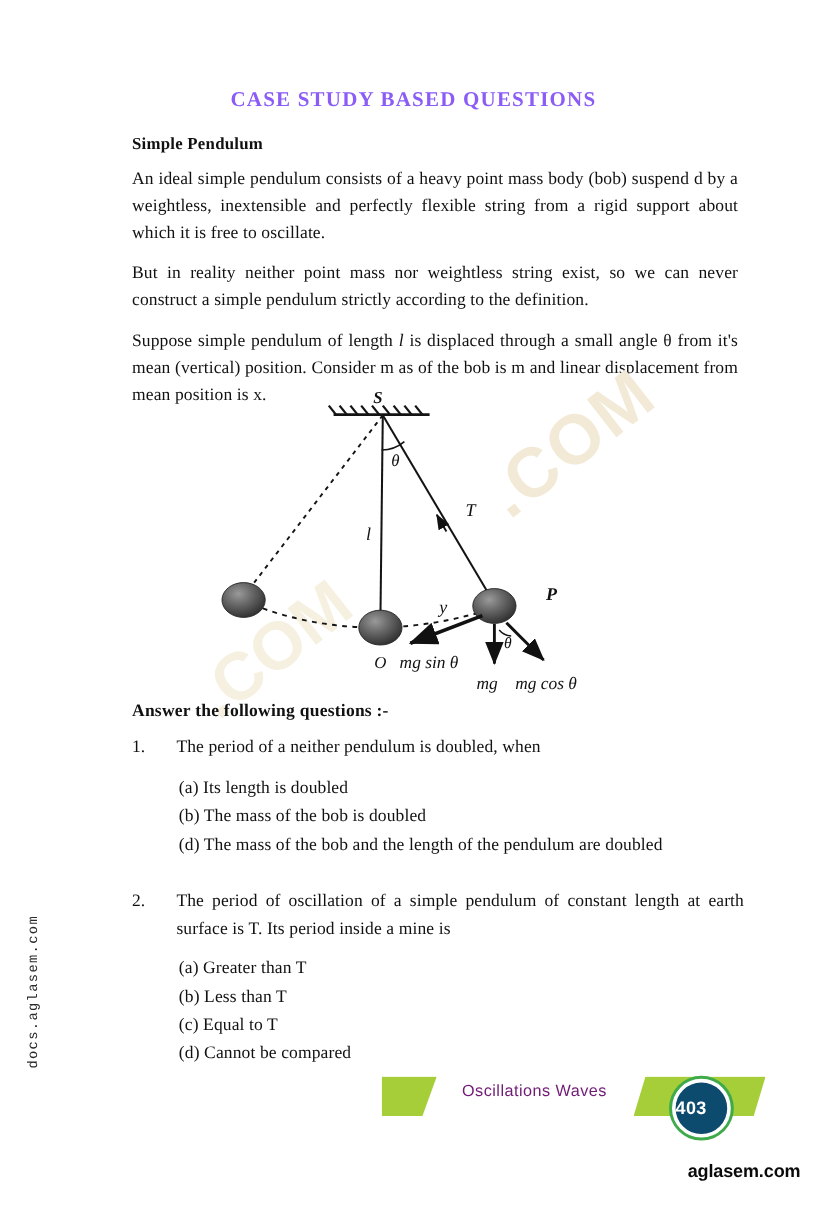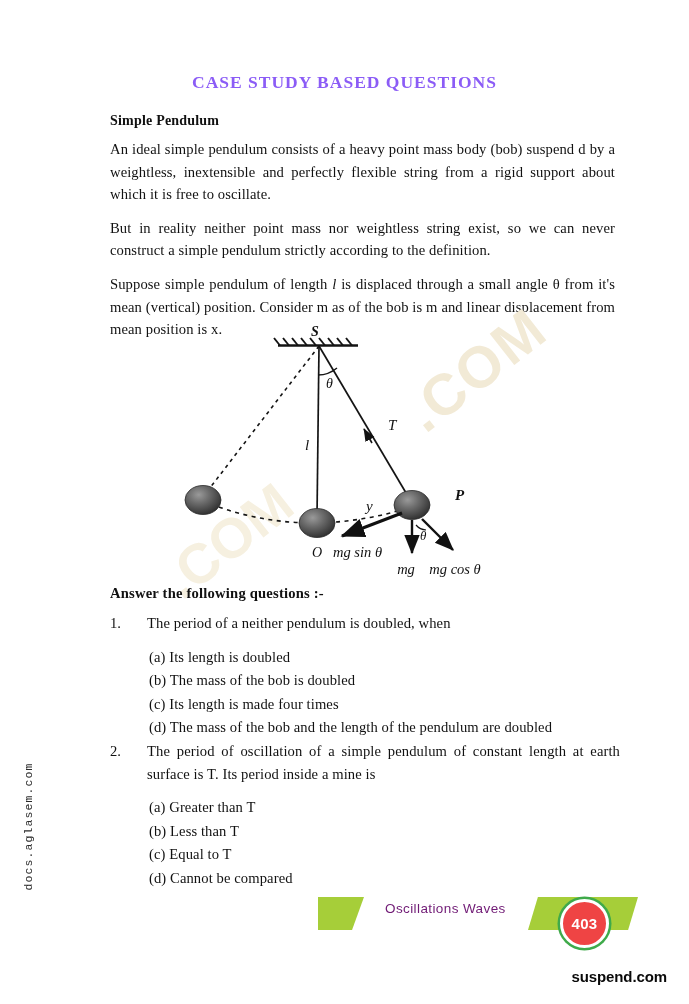--- a/index.html
+++ b/index.html
@@ -128,24 +128,24 @@
   .foot-bar {
     position:absolute; left:528px; top:12px;
     width:110px; height:33px;
     background:#a6ce39;
     clip-path:polygon(9% 0, 100% 0, 91% 100%, 0 100%);
   }
   .page-badge {
     position:absolute; left:560px; top:899px;
     width:49px; height:49px;
     border-radius:50%;
-    background:#ef4444;
+    background:#0c4a6e;
     border:3px solid #ffffff;
     box-shadow:0 0 0 2.5px #3faa4a;
-    display:flex; align-items:center; justify-content:center;
+    display:flex; align-items:center; 
   }
   .page-badge span {
     font-family:"Liberation Sans", sans-serif;
     font-size:15px; font-weight:bold;
     color:#ffffff; letter-spacing:0.3px;
   }
   .brand {
     position:absolute; right:22px; top:968px;
     font-family:"Liberation Sans", sans-serif;
     font-size:15px; font-weight:bold;
@@ -240,21 +240,20 @@
   <div class="qblock" style="top:585px;">
     <div class="ans-head">Answer the following questions :-</div>
 
     <div class="q">
       <div class="q-num">1.</div>
       <div class="q-body">
         <div class="q-stem">The period of a neither pendulum is doubled, when</div>
         <div class="opts">
           <div class="opt">(a) Its length is doubled</div>
           <div class="opt">(b) The mass of the bob is doubled</div>
-          <div class="opt">(c) Its length is made four times</div>
           <div class="opt">(d) The mass of the bob and the length of the pendulum are doubled</div>
         </div>
       </div>
     </div>
   </div>
 
   <div class="qblock" style="top:740px;">
     <div class="q">
       <div class="q-num">2.</div>
       <div class="q-body">
@@ -270,15 +269,15 @@
   </div>
 
   <div class="footer">
     <div class="foot-tab"></div>
     <div class="foot-label">Oscillations Waves</div>
     <div class="foot-bar"></div>
   </div>
   <div class="page-badge">
     <span>403</span>
   </div>
-  <div class="brand">suspend.com</div>
+  <div class="brand">aglasem.com</div>
 
 </div>
 
 </body></html>

